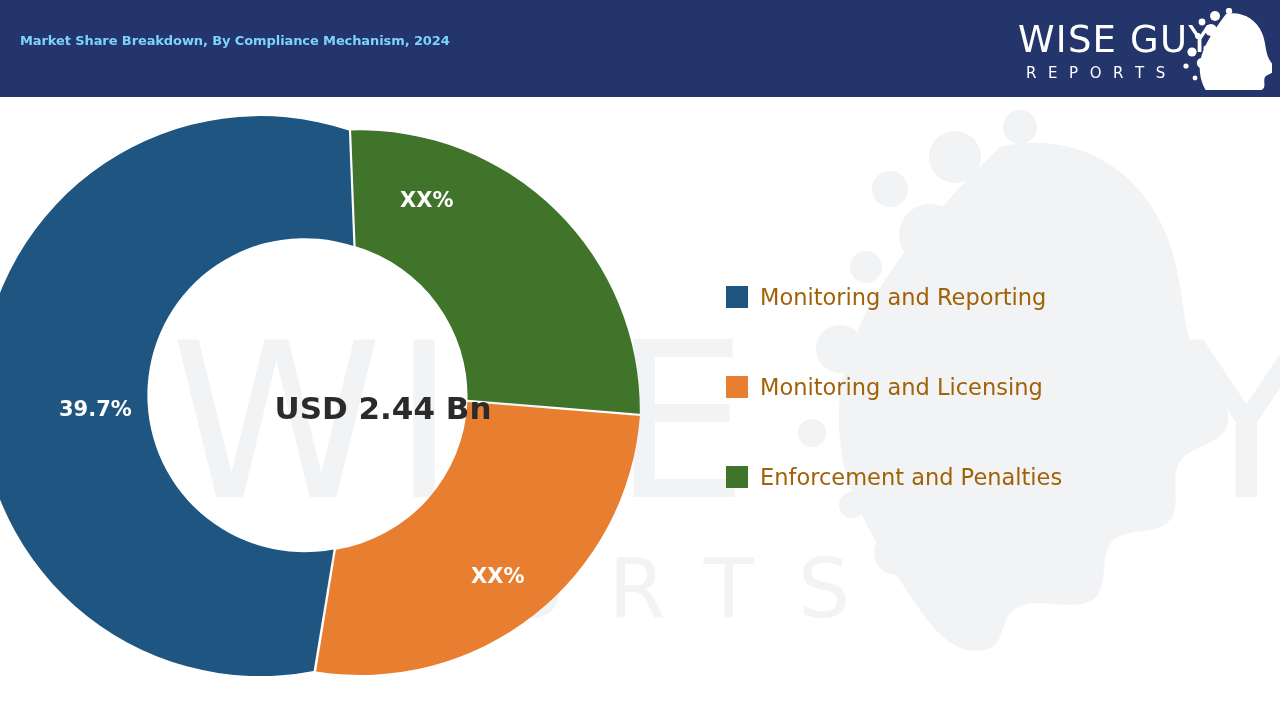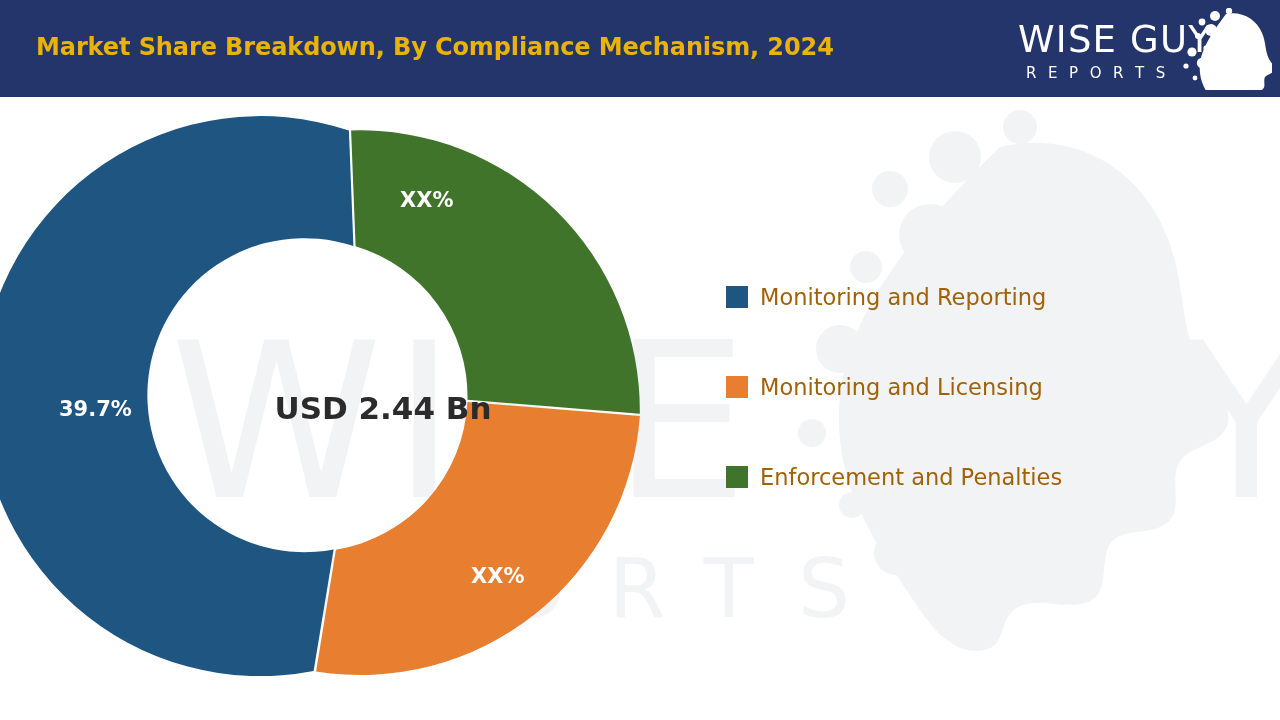--- a/index.html
+++ b/index.html
@@ -22,27 +22,26 @@
     left: 0; top: 0;
     width: 1280px;
     height: 97px;
     background: #23356b;
     box-sizing: border-box;
   }
   .header-title {
     position: absolute;
     left: 20px;
     top: 33px;
-    color: #eab308;
-    font-size: 24px;
+    color: #7dd3fc;
+    font-size: 13px;
     font-weight: bold;
     letter-spacing: -0.1px;
     font-family: "DejaVu Sans", "Liberation Sans", sans-serif;
     white-space: nowrap;
-    margin-left: 16px;
   }
 
   
   .logo {
     position: absolute;
     right: 8px;
     top: 8px;
     width: 258px;
     height: 82px;
   }

